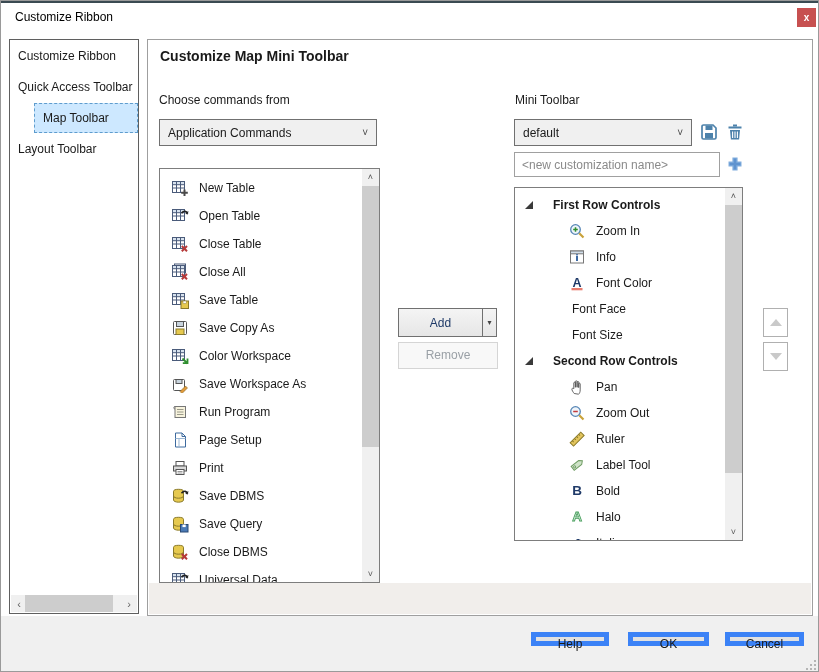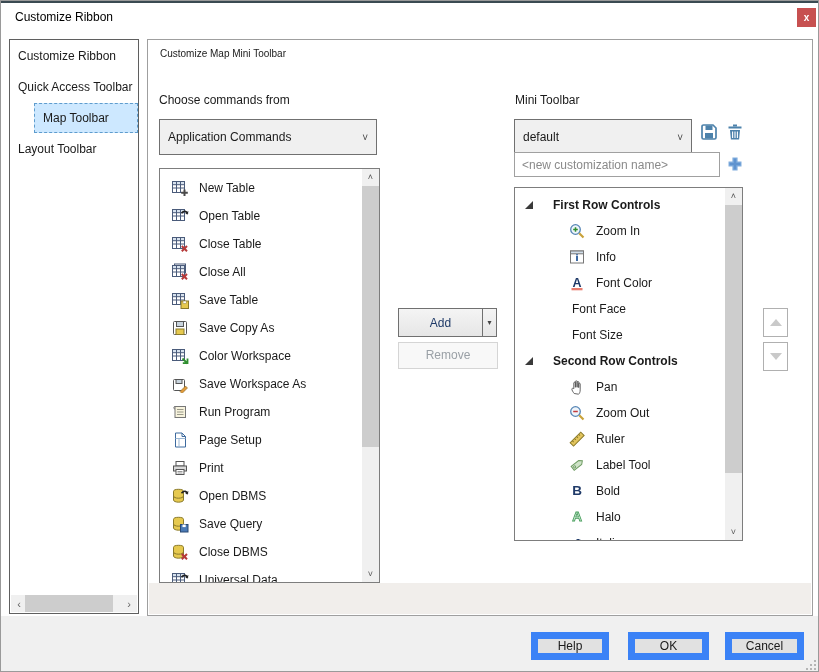--- a/index.html
+++ b/index.html
@@ -31,26 +31,26 @@
     background:#f0f0f0; display:flex; align-items:center;
   }
   .hscroll .harrow { width:16px; text-align:center; color:#666; font-size:11px; }
   .hscroll .hthumb { position:absolute; left:14px; width:88px; top:0; bottom:0; background:#cdcdcd; }
   
   .main-panel {
     position:absolute; left:146px; top:38px; width:666px; height:577px;
     background:#fff; border:1px solid #9f9f9f;
   }
   .panel-footer { position:absolute; left:1px; right:1px; bottom:1px; height:31px; background:#f1eeeb; }
-  .main-title { position:absolute; left:12px; top:8px; font-size:10px; font-weight:normal; color:#1a1a1a; }
+  .main-title { position:absolute; left:12px; top:8px; font-size:14px; font-weight:bold; color:#1a1a1a; }
   .sec-label { position:absolute; font-size:12px; color:#1a1a1a; }
   .lbl-left  { left:11px;  top:53px;text-align:right; }
   .lbl-right { left:367px; top:53px; }
   .dropdown {
-    position:absolute; height:36px; background:#f0f0f0; border:1px solid #707070;
+    position:absolute; height:27px; background:#f0f0f0; border:1px solid #707070;
     display:flex; align-items:center; padding:0 8px; cursor:default;
   }
   .dd-left  { left:11px;  top:79px; width:218px; }
   .dd-right { left:366px; top:79px; width:178px; }
   .dropdown .chev { margin-left:auto; font-size:10px; color:#444; }
   .listbox {
     position:absolute; background:#fff; border:1px solid #7d7d7d; overflow:hidden;
   }
   .cmd-list  { left:11px;  top:128px; width:221px; height:415px; }
   .tree-list { left:366px; top:147px; width:229px; height:354px; }
@@ -95,21 +95,21 @@
   .move-btn {
     position:absolute; left:615px; width:25px; height:29px; background:#fff;
     border:1px solid #b0b0b0; display:flex; align-items:center; justify-content:center; padding:0;
   }
   .mv-up { top:268px; } .mv-down { top:302px; }
   .tri-up   { width:0; height:0; border-left:6px solid transparent; border-right:6px solid transparent; border-bottom:7px solid #c9c9c9; }
   .tri-down { width:0; height:0; border-left:6px solid transparent; border-right:6px solid transparent; border-top:7px solid #c9c9c9; }
   
   .dlg-footer { position:absolute; left:0; top:615px; width:819px; height:57px; background:#f0f0f0; }
   .f-btn {
-    position:absolute; top:16px; height:28px; background:#e1e1e1; border:7px solid #3b82f6;
+    position:absolute; top:16px; height:14px; background:#e1e1e1; border:5px solid #3b82f6;
     font-family:inherit; font-size:12px; color:#1a1a1a; cursor:pointer;
   }
   .btn-help   { left:530px; width:78px; }
   .btn-ok     { left:627px; width:81px; }
   .btn-cancel { left:724px; width:79px; }
   .grip { position:absolute; right:4px; bottom:3px; width:14px; height:14px; }
   .grip i { position:absolute; width:2px; height:2px; background:#b5b5b5; }
 </style>
 </head>
 <body>
@@ -243,21 +243,21 @@
           <span>Print</span>
         </div>
         <div class="cmd-row">
           <svg class="ic" viewBox="0 0 18 18" width="18" height="18">
             <ellipse cx="7.5" cy="4.5" rx="5" ry="2.2" fill="#e6c94f" stroke="#8a7a2a"></ellipse>
             <path d="M2.5 4.5v8.5c0 1.2 2.3 2.2 5 2.2s5-1 5-2.2V4.5" fill="#e6c94f" stroke="#8a7a2a"></path>
             <path d="M2.5 9c0 1.2 2.3 2.2 5 2.2s5-1 5-2.2" fill="none" stroke="#8a7a2a"></path>
             <path d="M10.5 6.3c2.3-3.3 5.6-2.4 6.1.4" fill="none" stroke="#222" stroke-width="1.5"></path>
             <path d="M17.6 4.3l-1.2 3.4-2.6-1.9z" fill="#222"></path>
           </svg>
-          <span>Open DBMS</span>
+          <span>Save DBMS</span>
         </div>
         <div class="cmd-row">
           <svg class="ic" viewBox="0 0 18 18" width="18" height="18">
             <ellipse cx="7.5" cy="4.5" rx="5" ry="2.2" fill="#e6c94f" stroke="#8a7a2a"></ellipse>
             <path d="M2.5 4.5v8.5c0 1.2 2.3 2.2 5 2.2s5-1 5-2.2V4.5" fill="#e6c94f" stroke="#8a7a2a"></path>
             <path d="M2.5 9c0 1.2 2.3 2.2 5 2.2s5-1 5-2.2" fill="none" stroke="#8a7a2a"></path>
             <rect x="9.5" y="9.5" width="7.5" height="7.5" fill="#4a7ab5" stroke="#2a4a75"></rect>
             <rect x="11.5" y="9.5" width="3.2" height="2.6" fill="#fff"></rect>
           </svg>
           <span>Save Query</span>

